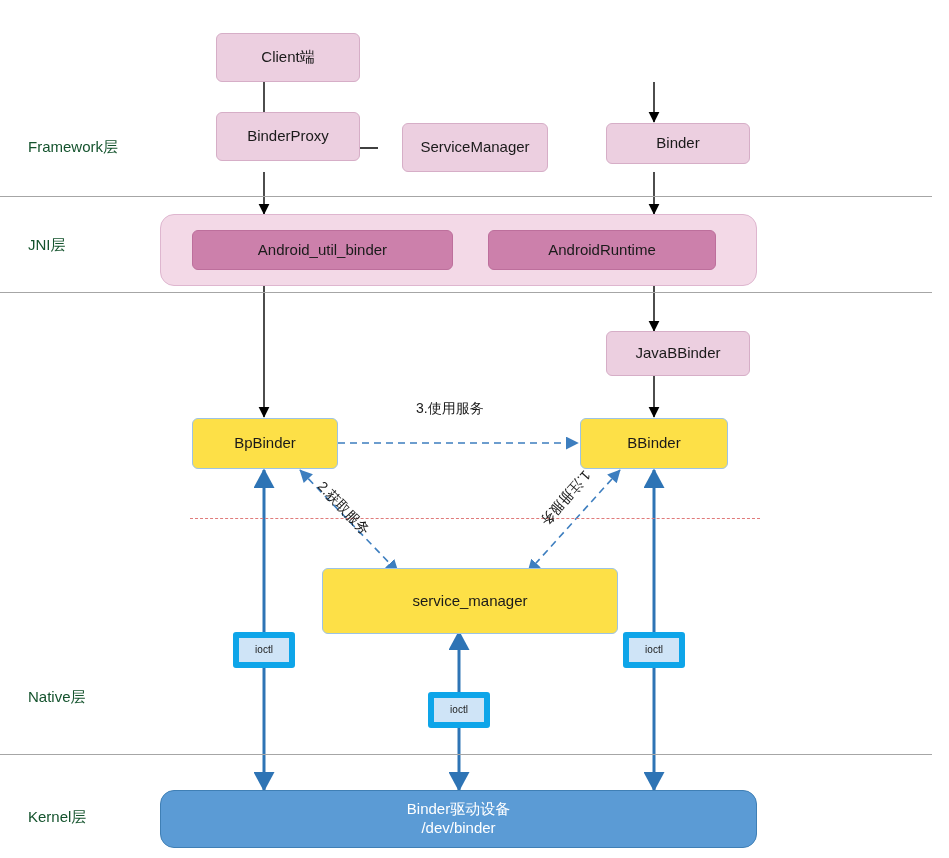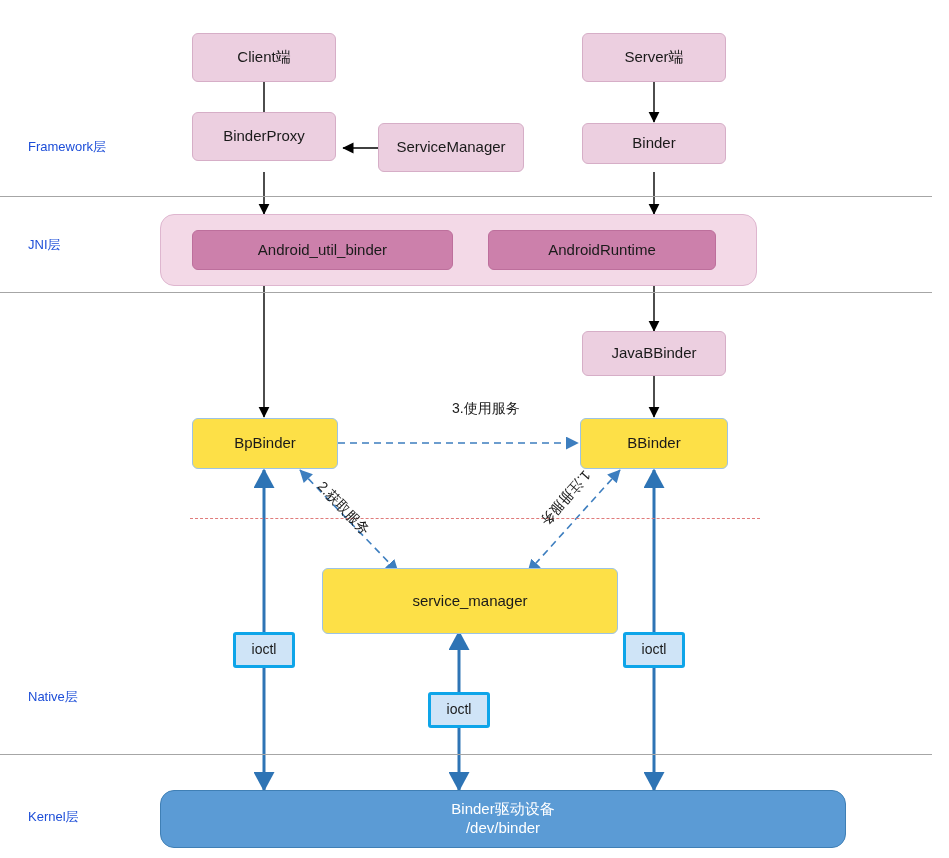--- a/index.html
+++ b/index.html
@@ -25,52 +25,53 @@
     justify-content: center;
     text-align: center;
     font-size: 15px;
     color: #1a1a1a;
     border-radius: 6px;
     line-height: 1.25;
   }
   .pink {
     background: #eccfe0;
     border: 1px solid #d6aec7;
+    margin-left: 24px;
   }
   .pink-group {
     background: #f3d9e7;
     border: 1px solid #deb6cf;
     border-radius: 14px;
   }
   .pink-dark {
     background: #cc80ab;
     border: 1px solid #bd6f9c;
     color: #1a1a1a;
   }
   .blue {
     background: #fde047;
     border: 1px solid #9cc3e5;
   }
   .blue-small {
     background: #cfe4f7;
-    border: 3px solid #0ea5e9;
-    font-size: 14px;
+    border: 6px solid #0ea5e9;
+    font-size: 10px;
     border-radius: 3px;
   }
   .kernel {
     background: #5b9bd5;
     border: 1px solid #3f7fb5;
     color: #ffffff;
     border-radius: 14px;
     font-size: 15px;
   }
   .layer-label {
     position: absolute;
-    font-size: 13px;
-    color: #1d4ed8;
+    font-size: 15px;
+    color: #14532d;
     white-space: nowrap;
   }
   .hline {
     position: absolute;
     height: 0;
     border-top: 1px solid #a6a6a6;
   }
   .dashed-sep {
     position: absolute;
     height: 0;
@@ -154,40 +155,39 @@
   <div class="hline" style="left:0; top:292px; width:932px;"></div>
   <div class="hline" style="left:0; top:754px; width:932px;"></div>
   <div class="dashed-sep" style="left:190px; top:518px; width:570px;"></div>
 
   <div class="layer-label" style="left:28px; top:138px;">Framework层</div>
   <div class="layer-label" style="left:28px; top:236px;">JNI层</div>
   <div class="layer-label" style="left:28px; top:688px;">Native层</div>
   <div class="layer-label" style="left:28px; top:808px;">Kernel层</div>
 
   <div class="node pink" style="left:192px; top:33px; width:144px; height:49px;">Client端</div>
-  <div class="node pink" style="left:582px; top:33px; width:144px; height:49px;">Server端</div>
   <div class="node pink" style="left:192px; top:112px; width:144px; height:49px;">BinderProxy</div>
   <div class="node pink" style="left:378px; top:123px; width:146px; height:49px;">ServiceManager</div>
   <div class="node pink" style="left:582px; top:123px; width:144px; height:41px;">Binder</div>
 
   <div class="node pink-group" style="left:160px; top:214px; width:597px; height:72px;"></div>
   <div class="node pink-dark" style="left:192px; top:230px; width:261px; height:40px;">Android_util_binder</div>
   <div class="node pink-dark" style="left:488px; top:230px; width:228px; height:40px;">AndroidRuntime</div>
 
   <div class="node pink" style="left:582px; top:331px; width:144px; height:45px;">JavaBBinder</div>
   <div class="node blue" style="left:192px; top:418px; width:146px; height:51px;">BpBinder</div>
   <div class="node blue" style="left:580px; top:418px; width:148px; height:51px;">BBinder</div>
   <div class="node blue" style="left:322px; top:568px; width:296px; height:66px;">service_manager</div>
 
   <div class="node blue-small" style="left:233px; top:632px; width:62px; height:36px;">ioctl</div>
   <div class="node blue-small" style="left:428px; top:692px; width:62px; height:36px;">ioctl</div>
   <div class="node blue-small" style="left:623px; top:632px; width:62px; height:36px;">ioctl</div>
 
-  <div class="node kernel" style="left:160px; top:790px; width:686px; height:58px; flex-direction:column;">
+  <div class="node kernel" style="left:160px; top:790px; width:597px; height:58px; flex-direction:column;">
     <span>Binder驱动设备</span>
     <span>/dev/binder</span>
   </div>
 
-  <div class="edge-label" style="left:416px; top:400px;margin-left:36px;">3.使用服务</div>
+  <div class="edge-label" style="left:416px; top:400px;">3.使用服务</div>
   <div class="edge-label" style="left:326px; top:478px; transform:rotate(46deg); transform-origin:left top;">2.获取服务</div>
   <div class="edge-label" style="left:594px; top:478px; transform:rotate(131deg); transform-origin:left top;">1.注册服务</div>
 
 </div>
 
 </body></html>

